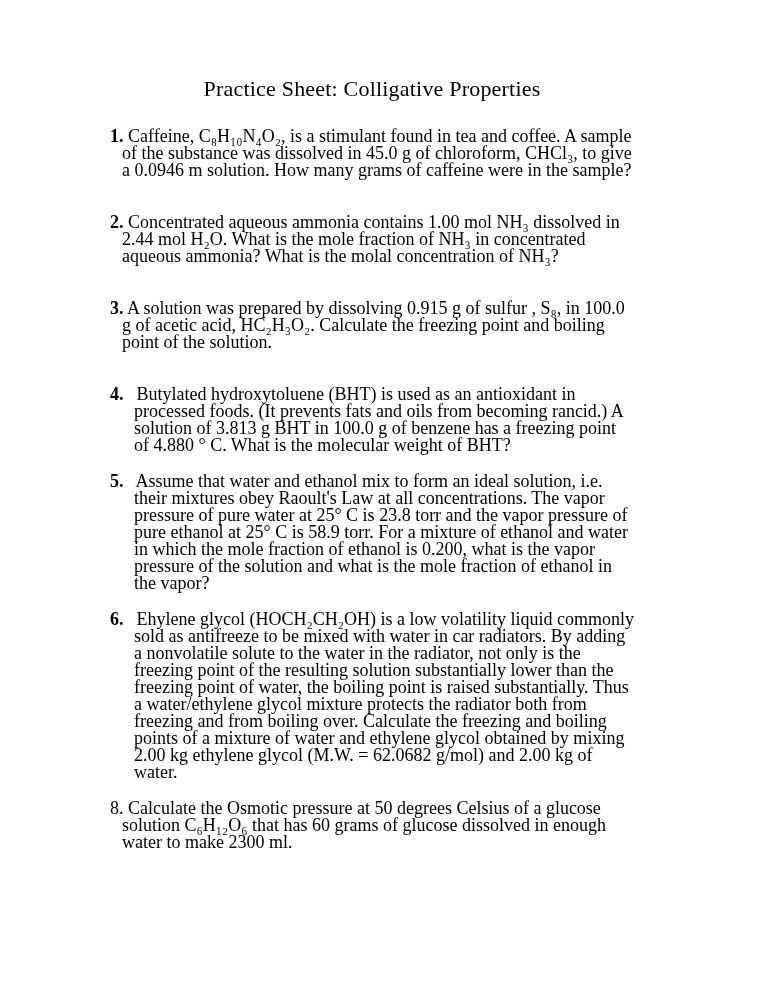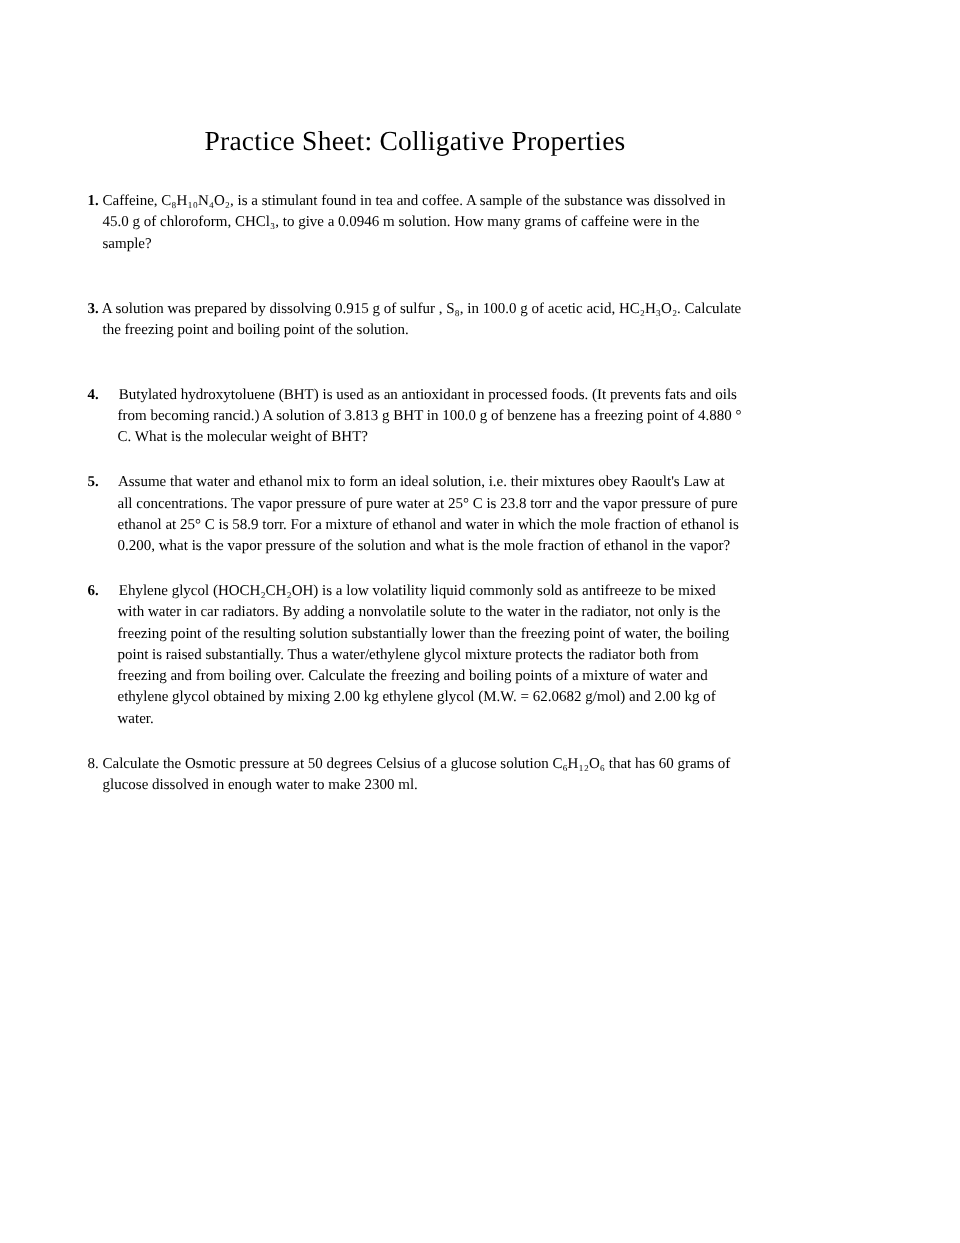--- a/index.html
+++ b/index.html
@@ -7,51 +7,52 @@
   .page {
     position: relative;
     width: 768px;
     height: 994px;
     background: #ffffff;
     color: #000000;
     font-family: "Liberation Serif", "DejaVu Serif", serif;
     overflow: hidden;
   }
   .content {
-    padding-top: 100px;
-    margin-left: 70px;
+    padding-top: 76px;
+    margin-left: 110px;
     width: 524px;
   }
   .title {
     font-size: 22px;
     font-weight: normal;
     text-align: center;
     margin: 0 0 26px 0;
     letter-spacing: 0.2px;
   }
   .problem {
-    font-size: 12px;
+    font-size: 18px;
     line-height: 17px;
     text-align: left;
   }
   .problem.narrow { padding-left: 12px; text-indent: -12px; }
   .problem.wide   { padding-left: 24px; text-indent: -24px; }
   .problem.wide .num { display: inline-block; width: 22px; text-indent: 0; }
   .num.bold { font-weight: bold; }
   .gap-large  { margin-bottom: 35px; }
   .gap-normal { margin-bottom: 19px; }
 </style>
 </head>
 <body>
 
 <div class="page">
   <div class="content">
     <h1 class="title">Practice Sheet: Colligative Properties</h1>
     <div id="problems">
         <div class="problem narrow gap-large"><span class="num bold">1.</span> <span class="text">Caffeine, C₈H₁₀N₄O₂, is a stimulant found in tea and coffee. A sample of the substance was dissolved in 45.0 g of chloroform, CHCl₃, to give a 0.0946 m solution. How many grams of caffeine were in the sample?</span></div>
+        <div class="problem narrow gap-large"><span class="num bold">2.</span> <span class="text">Concentrated aqueous ammonia contains 1.00 mol NH₃ dissolved in 2.44 mol H₂O. What is the mole fraction of NH₃ in concentrated aqueous ammonia? What is the molal concentration of NH₃?</span></div>
         <div class="problem narrow gap-large"><span class="num bold">3.</span> <span class="text">A solution was prepared by dissolving 0.915 g of sulfur , S₈, in 100.0 g of acetic acid, HC₂H₃O₂. Calculate the freezing point and boiling point of the solution.</span></div>
         <div class="problem wide gap-normal"><span class="num bold">4.</span> <span class="text">Butylated hydroxytoluene (BHT) is used as an antioxidant in processed foods. (It prevents fats and oils from becoming rancid.) A solution of 3.813 g BHT in 100.0 g of benzene has a freezing point of 4.880 ° C. What is the molecular weight of BHT?</span></div>
         <div class="problem wide gap-normal"><span class="num bold">5.</span> <span class="text">Assume that water and ethanol mix to form an ideal solution, i.e. their mixtures obey Raoult's Law at all concentrations. The vapor pressure of pure water at 25° C is 23.8 torr and the vapor pressure of pure ethanol at 25° C is 58.9 torr. For a mixture of ethanol and water in which the mole fraction of ethanol is 0.200, what is the vapor pressure of the solution and what is the mole fraction of ethanol in the vapor?</span></div>
         <div class="problem wide gap-normal"><span class="num bold">6.</span> <span class="text">Ehylene glycol (HOCH₂CH₂OH) is a low volatility liquid commonly sold as antifreeze to be mixed with water in car radiators. By adding a nonvolatile solute to the water in the radiator, not only is the freezing point of the resulting solution substantially lower than the freezing point of water, the boiling point is raised substantially. Thus a water/ethylene glycol mixture protects the radiator both from freezing and from boiling over. Calculate the freezing and boiling points of a mixture of water and ethylene glycol obtained by mixing 2.00 kg ethylene glycol (M.W. = 62.0682 g/mol) and 2.00 kg of water.</span></div>
         <div class="problem narrow gap-normal"><span class="num">8.</span> <span class="text">Calculate the Osmotic pressure at 50 degrees Celsius of a glucose solution C₆H₁₂O₆ that has 60 grams of glucose dissolved in enough water to make 2300 ml.</span></div>
       </div>
   </div>
 </div>
 
 </body></html>

